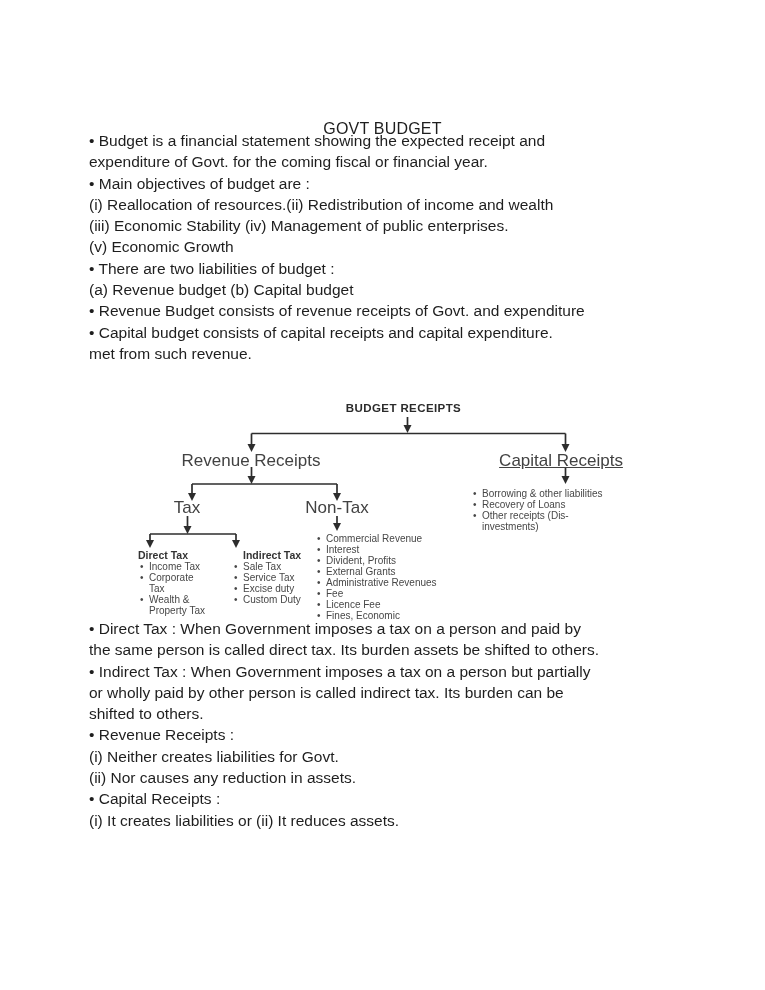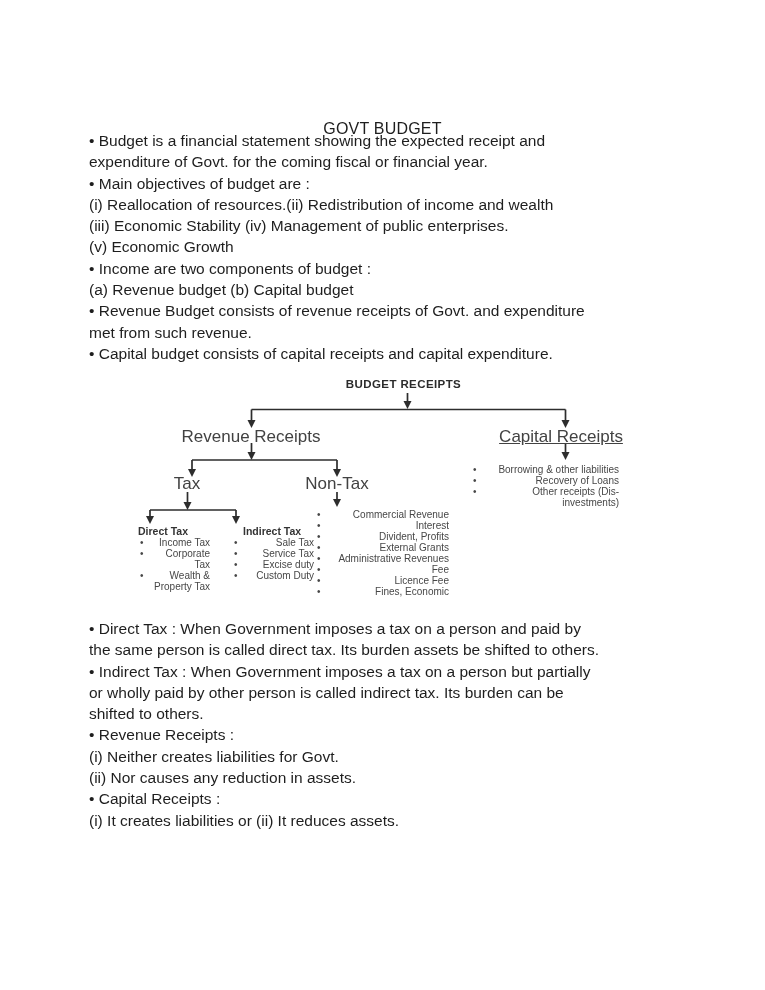--- a/index.html
+++ b/index.html
@@ -18,21 +18,21 @@
     color:#1e1e1e;letter-spacing:0.2px;margin-top:28px;
   }
   .body-block{position:absolute;left:89px;width:640px;}
   .body-block .line{
     font-size:15.5px;line-height:21.3px;
     color:#1e1e1e;white-space:nowrap;
   }
   .block-top{top:130px;}
   .block-bottom{top:618px;}
 
-  .diagram{position:absolute;top:372px;left:0;width:611px;height:238px;color:#474747;text-align:right;}
+  .diagram{position:absolute;top:396px;left:0;width:611px;height:238px;color:#474747;}
   .diagram svg{position:absolute;top:0;left:0;}
   .dnode{
     position:absolute;transform:translateX(-50%);
     font-size:17px;line-height:11px;white-space:nowrap;color:#424242;
   }
   .dnode.root{font-weight:bold;font-size:11.5px;letter-spacing:0.4px;color:#2b2b2b;}
   .dsublabel{
     position:absolute;font-weight:bold;font-size:10.5px;line-height:11px;
     white-space:nowrap;color:#333333;
   }
@@ -57,25 +57,25 @@
 
   <div class="doc-title">GOVT BUDGET</div>
 
   <div class="body-block block-top">
     <div class="line">• Budget is a financial statement showing the expected receipt and</div>
     <div class="line">expenditure of Govt. for the coming fiscal or financial year.</div>
     <div class="line">• Main objectives of budget are :</div>
     <div class="line">(i) Reallocation of resources.(ii) Redistribution of income and wealth</div>
     <div class="line">(iii) Economic Stability (iv) Management of public enterprises.</div>
     <div class="line">(v) Economic Growth</div>
-    <div class="line">• Income are two components of budget :</div>
+    <div class="line">• There are two liabilities of budget :</div>
     <div class="line">(a) Revenue budget (b) Capital budget</div>
     <div class="line">• Revenue Budget consists of revenue receipts of Govt. and expenditure</div>
+    <div class="line">• Capital budget consists of capital receipts and capital expenditure.</div>
     <div class="line">met from such revenue.</div>
-    <div class="line">• Capital budget consists of capital receipts and capital expenditure.</div>
   </div>
 
   <div class="diagram">
 
     <svg width="765" height="238" viewBox="0 0 765 238">
       <g stroke="#2d2d2d" stroke-width="1.7" fill="none">
 
         <line x1="407.5" y1="21" x2="407.5" y2="30"></line>
 
         <line x1="251.5" y1="37.5" x2="565.5" y2="37.5"></line>

